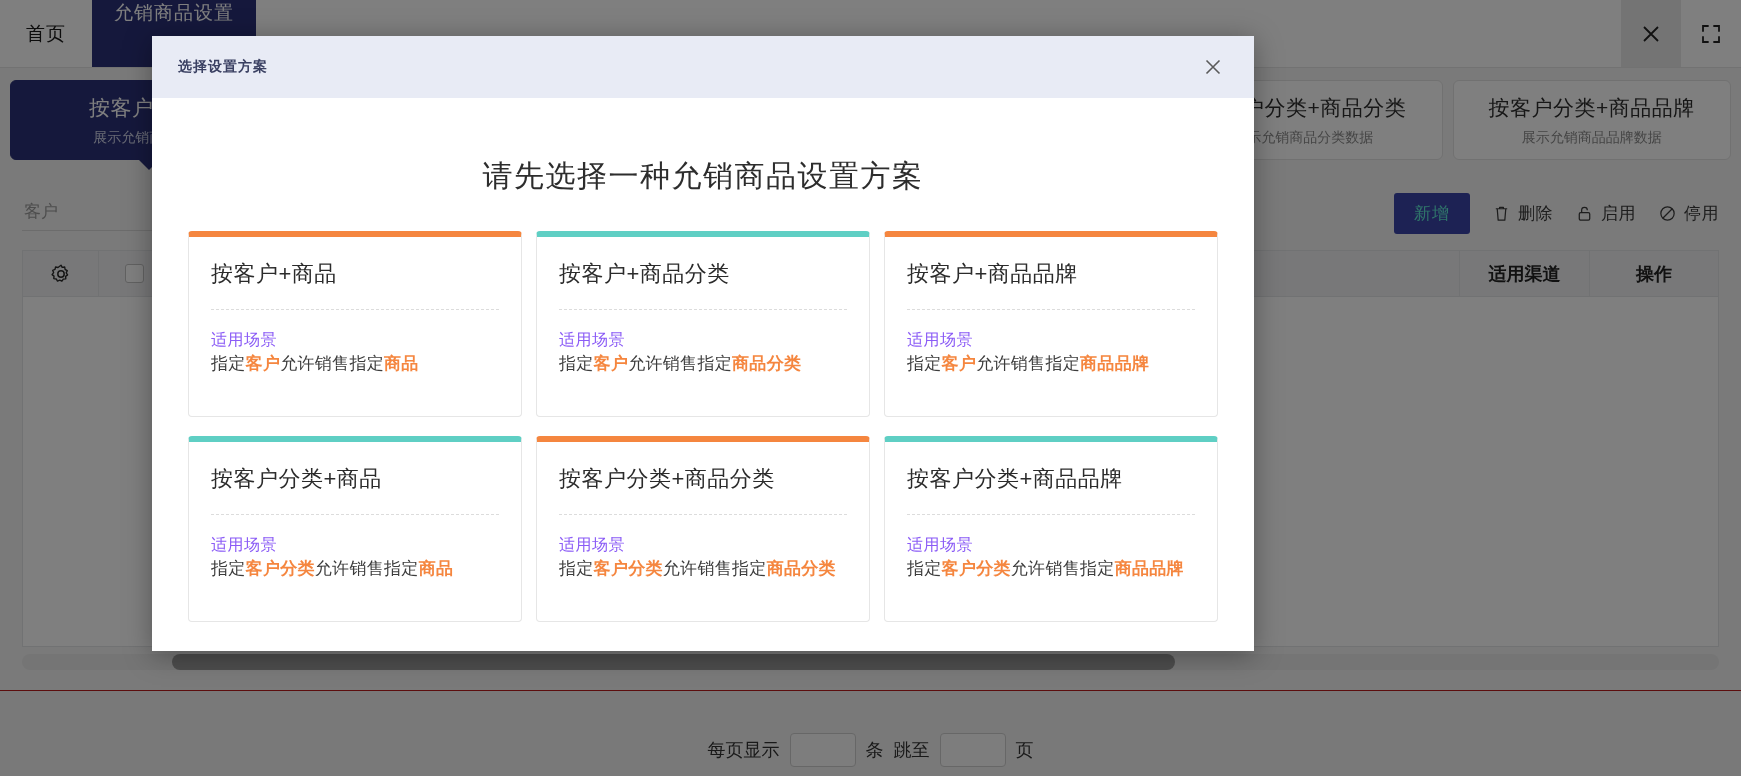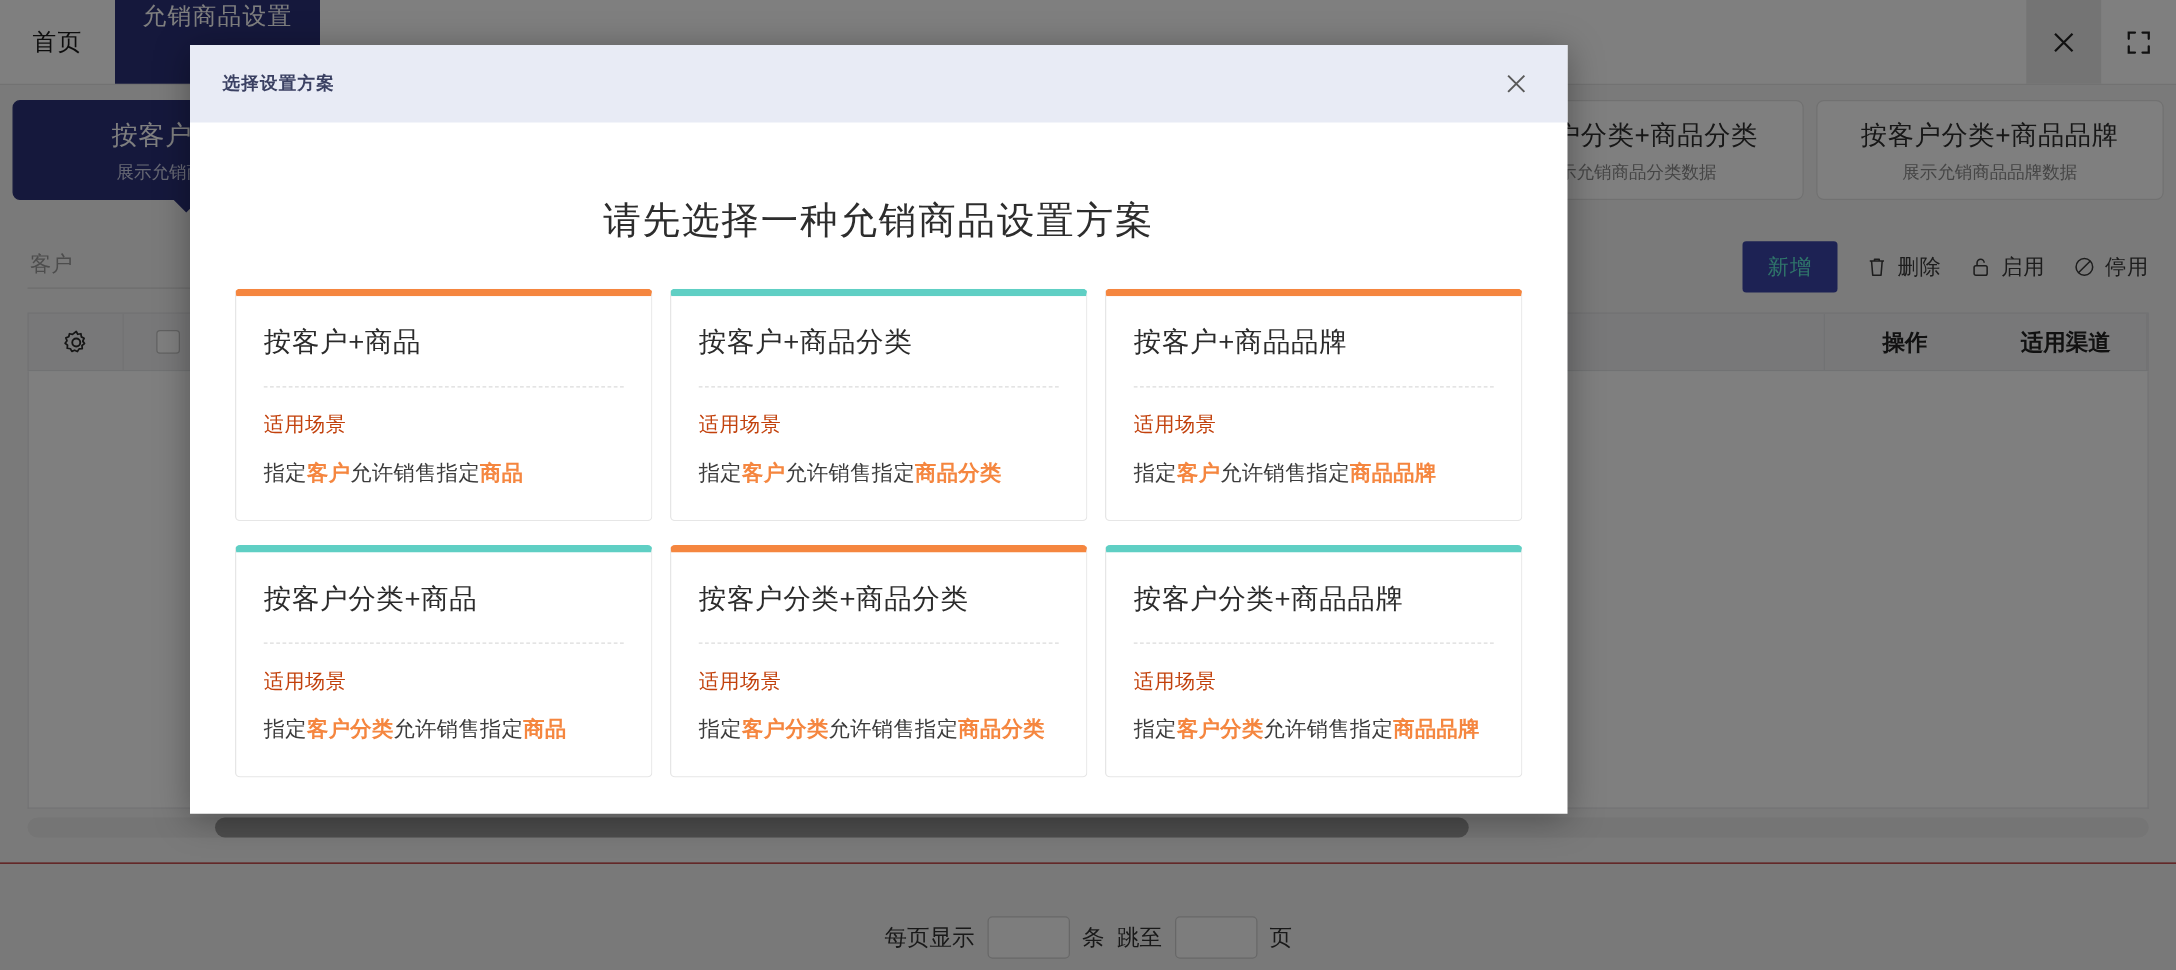--- a/index.html
+++ b/index.html
@@ -160,22 +160,22 @@
     border-top-width: 6px; border-top-style: solid;
     border-top-left-radius: 4px; border-top-right-radius: 4px;
     padding: 22px 22px 0 22px;
     display: flex; flex-direction: column;
   }
   .opt-title { font-size: 22px; color: #2b2b2b; letter-spacing: .5px; }
   .opt-divider {
     margin-top: 20px; height: 0;
     border-top: 1px dashed #dcdcdc;
   }
-  .opt-scene-label { margin-top: 20px; font-size: 16px; color: #c2410c; letter-spacing: .5px; }
-  .opt-desc { margin-top: 16px; font-size: 17px; color: #3c3c3c; letter-spacing: .3px; }
+  .opt-scene-label { margin-top: 20px; font-size: 16px; color: #8b5cf6; letter-spacing: .5px; }
+  .opt-desc { margin-top: 1px; font-size: 17px; color: #3c3c3c; letter-spacing: .3px; }
   .opt-desc b { font-weight: bold; }
 </style>
 </head>
 <body>
 
 <div id="app">
 
   <div class="bg-layer">
 
     <div class="topbar">
@@ -262,25 +262,25 @@
           <path d="M12 3.2 L13.2 5.4 L15.7 5 L16.1 7.5 L18.3 8.6 L17.2 10.9 L18.6 12.9
                    L16.6 14.4 L16.8 16.9 L14.3 17.1 L12.9 19.2 L10.7 18.2 L8.5 19.1
                    L7.3 17 L4.8 16.6 L5 14.1 L3.1 12.6 L4.6 10.6 L3.7 8.3 L6 7.4
                    L6.6 5 L9 5.5 Z" stroke="#2b2b2b" stroke-width="1.4" fill="none" stroke-linejoin="round"></path>
         </svg>
       </div>
       <div class="th check-cell">
         <div class="hdr-check"></div>
       </div>
       <div class="th flex"></div>
+      <div class="th w-chan">
+        <span>适用渠道</span>
+      </div>
       <div class="th w-op">
         <span>操作</span>
-      </div>
-      <div class="th w-chan">
-        <span>适用渠道</span>
       </div>
     </div>
 
     <div class="table-body"></div>
 
     <div class="hscroll">
       <div class="thumb"></div>
     </div>
 
     <div class="pager">

